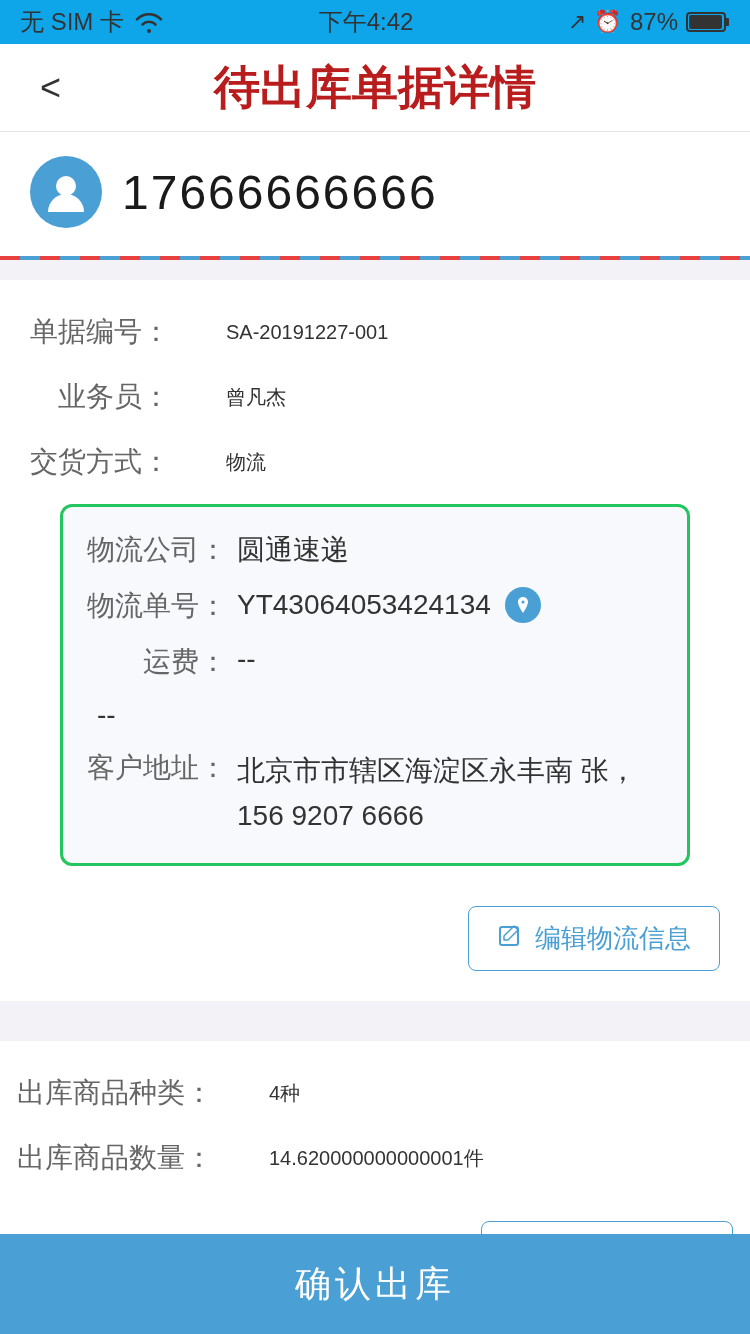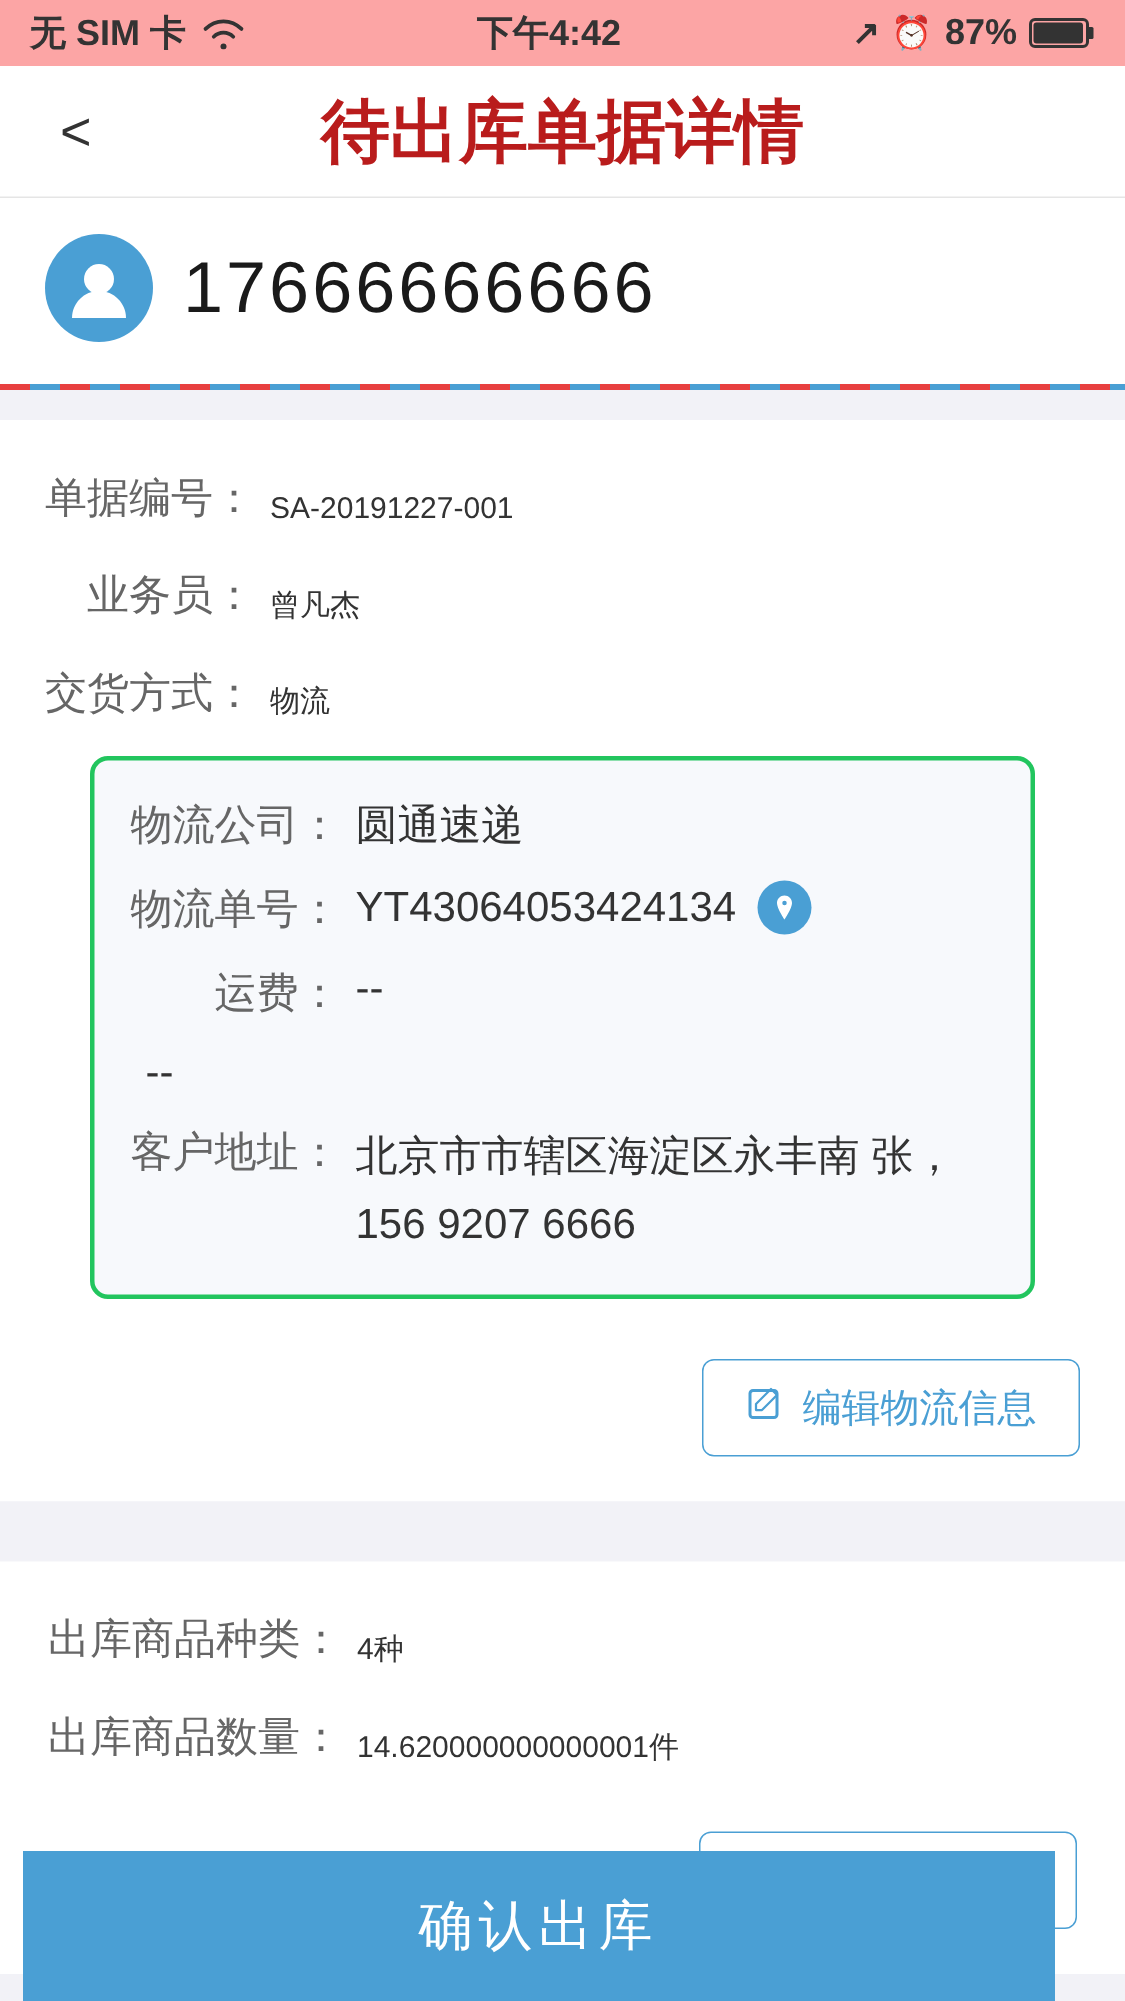--- a/index.html
+++ b/index.html
@@ -11,27 +11,27 @@
       background: #f2f2f7;
       font-family: -apple-system, "PingFang SC", "Helvetica Neue", sans-serif;
       font-size: 28px;
       color: #333;
       position: relative;
     }
 
     
     .status-bar {
       height: 44px;
-      background: #fca5a5;
+      background: #0ea5e9;
       display: flex;
       align-items: center;
       justify-content: space-between;
       padding: 0 20px;
       font-size: 24px;
-      font-weight: 700;
+      font-weight: 400;
     }
     .status-bar-left {
       display: flex;
       align-items: center;
       gap: 10px;
       font-size: 24px;
     }
     .status-bar-right {
       display: flex;
       align-items: center;
@@ -118,23 +118,24 @@
     }
 
     
     .info-card {
       background: #fff;
       margin-top: 20px;
       padding: 30px 30px;
     }
     .info-row {
       display: flex;
-      align-items: flex-end;
+      align-items: center;
       margin-bottom: 20px;
       line-height: 1.6;
+      gap: 46px;
     }
     .info-row:last-child { margin-bottom: 0; }
     .info-label {
       color: #666;
       font-size: 28px;
       min-width: 140px;
       text-align: right;
       flex-shrink: 0;
     }
     .info-value {
@@ -205,21 +206,21 @@
       align-items: center;
       gap: 10px;
       background: #fff;
       cursor: pointer;
     }
 
     
     .goods-section {
       background: #fff;
       margin-top: 20px;
-      padding: 30px 32px;
+      padding: 30px 17px;
     }
 
     
     .detail-btn-row {
       background: #fff;
       padding: 20px 30px;
       display: flex;
       justify-content: flex-end;
     }
     .detail-btn {
@@ -232,22 +233,22 @@
       align-items: center;
       gap: 10px;
       background: #fff;
       cursor: pointer;
     }
 
     
     .bottom-btn-container {
       position: fixed;
       bottom: 0;
-      left: 15px;
-      width: 688px;
+      left: 0;
+      width: 750px;
       background: #4a9fd4;
       padding: 0;
     }
     .confirm-btn {
       width: 100%;
       height: 100px;
       background: #4a9fd4;
       border: none;
       font-size: 36px;
       color: #fff;

